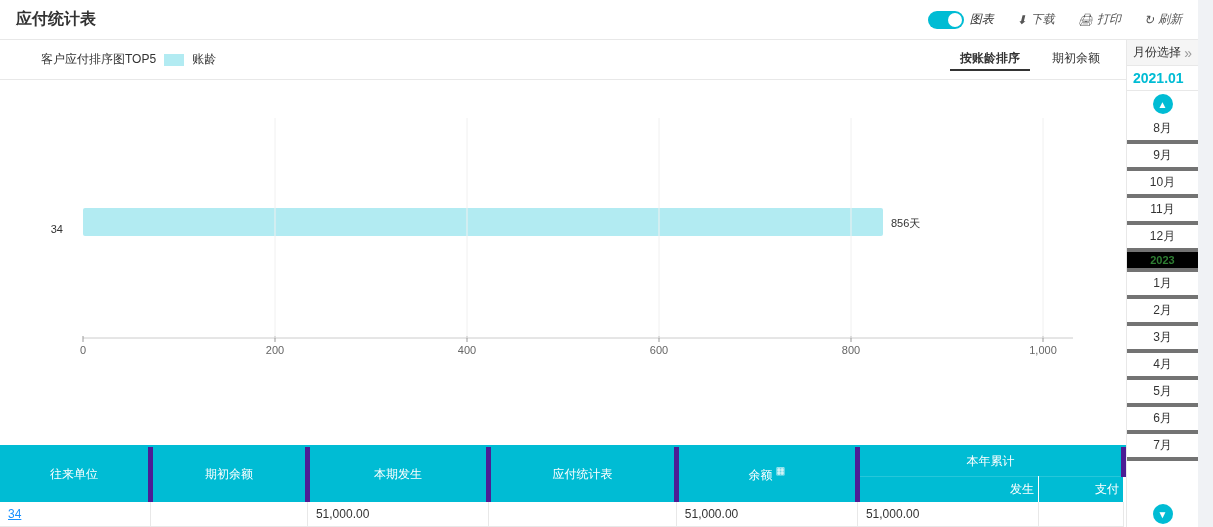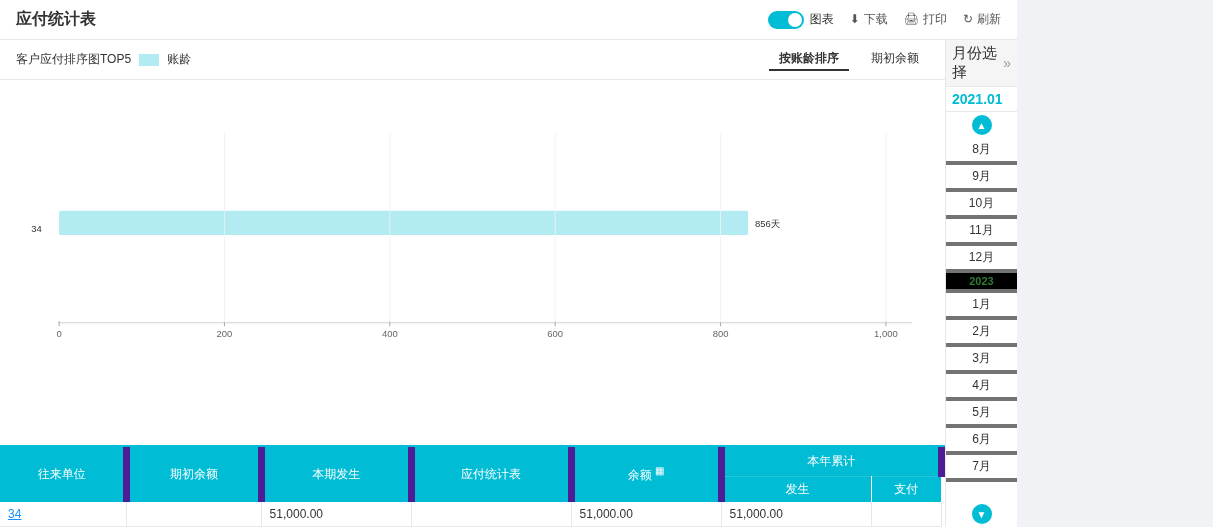--- a/index.html
+++ b/index.html
@@ -1,60 +1,60 @@
 <!DOCTYPE html>
 <html><head>
   <meta charset="utf-8">
   <style>
     * { box-sizing: border-box; margin: 0; padding: 0; }
     body { font-family: 'Microsoft YaHei', Arial, sans-serif; font-size: 12px; background: #f0f2f5; color: #333; }
 
-    .main-container { width: 1017px; height: 527px; display: flex; flex-direction: column; background: #fff; overflow: hidden; }
+    .main-container { width: 1198px; height: 527px; display: flex; flex-direction: column; background: #fff; overflow: hidden; }
 
     
     .header { display: flex; align-items: center; justify-content: space-between; padding: 8px 16px; border-bottom: 1px solid #e8e8e8; background: #fff; height: 40px; }
     .header-title { font-size: 16px; font-weight: bold; color: #333; }
-    .header-actions { display: flex; align-items: flex-start; gap: 16px; }
+    .header-actions { display: flex; align-items: center; gap: 23px; font-style: italic; }
     .toggle-wrap { display: flex; align-items: center; gap: 6px; }
     .toggle-switch { width: 36px; height: 18px; background: #00bcd4; border-radius: 9px; position: relative; cursor: pointer; }
     .toggle-switch::after { content: ''; position: absolute; width: 14px; height: 14px; background: #fff; border-radius: 50%; top: 2px; right: 2px; }
     .action-btn { display: flex; align-items: center; gap: 4px; cursor: pointer; color: #555; font-size: 12px; }
 
     
     .content-area { display: flex; flex: 1; overflow: hidden; }
 
     
     .chart-section { flex: 1; display: flex; flex-direction: column; overflow: hidden; }
 
     
     .chart-header { display: flex; align-items: center; justify-content: space-between; padding: 8px 16px; border-bottom: 1px solid #e8e8e8; }
-    .chart-legend { display: flex; align-items: center; gap: 8px; }
+    .chart-legend { display: flex; align-items: center; gap: 8px; margin-left: 25px; }
     .legend-color { width: 20px; height: 12px; background: #b2ebf2; display: inline-block; }
     .chart-tabs { display: flex; gap: 12px; }
     .chart-tab { padding: 2px 10px; font-size: 12px; cursor: pointer; border-bottom: 2px solid transparent; color: #333; }
     .chart-tab.active { border-bottom: 2px solid #333; font-weight: bold; }
 
     
     .chart-area { flex: 1; padding: 8px 16px; position: relative; }
     .chart-svg-wrap { width: 100%; height: 280px; }
 
     
     .table-section { border-top: 2px solid #00bcd4; }
     .table-wrap { overflow-x: auto; }
     table { width: 100%; border-collapse: collapse; font-size: 12px; }
-    .thead-row-1 th { background: #00bcd4; color: #fff; text-align: center; padding: 6px 4px; border-right: 7px solid #4c1d95; font-weight: normal; }
-    .thead-row-2 th { background: #00bcd4; color: #fff; text-align: center; padding: 4px 4px; border-right: 1px solid #fff; font-weight: normal; border-top: 1px solid #26c6da; }
+    .thead-row-1 th { background: #00bcd4; color: #fff; text-align: center; padding: 6px 4px; border-right: 5px solid #4c1d95; font-weight: normal; }
+    .thead-row-2 th { background: #00bcd4; color: #fff; text-align: right; padding: 4px 4px; border-right: 1px solid #fff; font-weight: normal; border-top: 1px solid #26c6da; }
     tbody tr td { padding: 5px 8px; border-bottom: 1px solid #e8e8e8; border-right: 1px solid #e8e8e8; text-align: left; font-size: 12px; }
     tbody tr td:first-child { text-align: left; color: #1890ff; }
     tbody tr td.link { color: #1890ff; text-decoration: underline; cursor: pointer; }
 
     
     .sidebar { width: 72px; border-left: 1px solid #e8e8e8; display: flex; flex-direction: column; background: #fff; font-size: 12px; overflow: hidden; }
     .sidebar-header { display: flex; align-items: center; justify-content: space-between; padding: 4px 6px; border-bottom: 1px solid #e8e8e8; background: #f5f5f5; }
-    .sidebar-title { font-size: 15px; color: #333; }
+    .sidebar-title { font-size: 12px; color: #333; }
     .sidebar-expand { cursor: pointer; color: #999; font-size: 14px; }
     .sidebar-date { padding: 4px 6px; font-size: 14px; color: #00bcd4; border-bottom: 1px solid #e8e8e8; font-weight: bold; }
     .sidebar-nav { display: flex; align-items: center; justify-content: center; padding: 3px; cursor: pointer; }
     .nav-up, .nav-down { width: 20px; height: 20px; background: #00bcd4; border-radius: 50%; display: flex; align-items: center; justify-content: center; color: #fff; font-size: 10px; cursor: pointer; }
     .month-list { flex: 1; overflow-y: auto; }
     .month-item { padding: 3px 8px; cursor: pointer; color: #333; font-size: 12px; text-align: center; border-bottom: 4px solid #737373; }
     .month-item.year-marker { background: #000000; color: #2e7d32; font-weight: bold; font-size: 11px; padding: 2px 4px; }
   </style>
 </head>
 <body>

